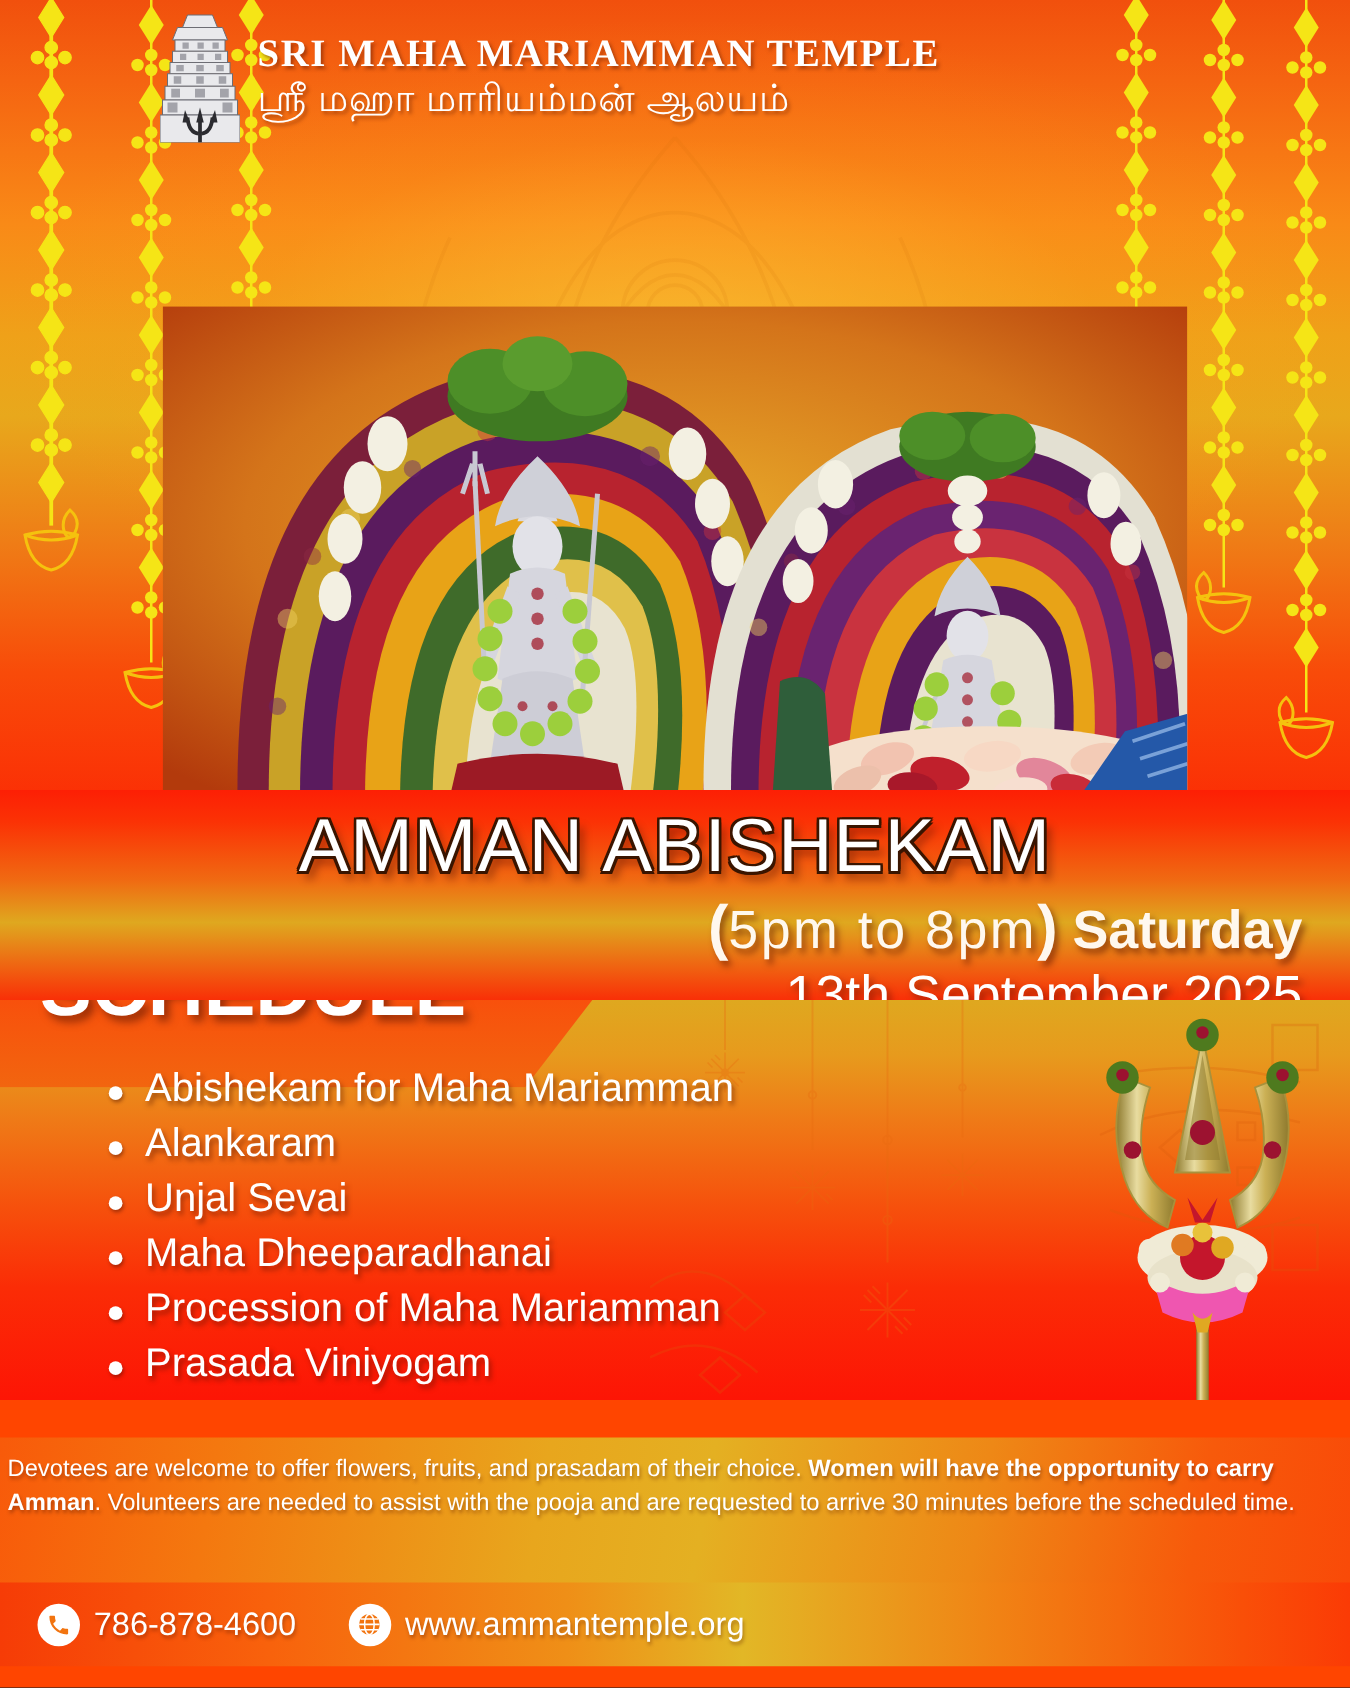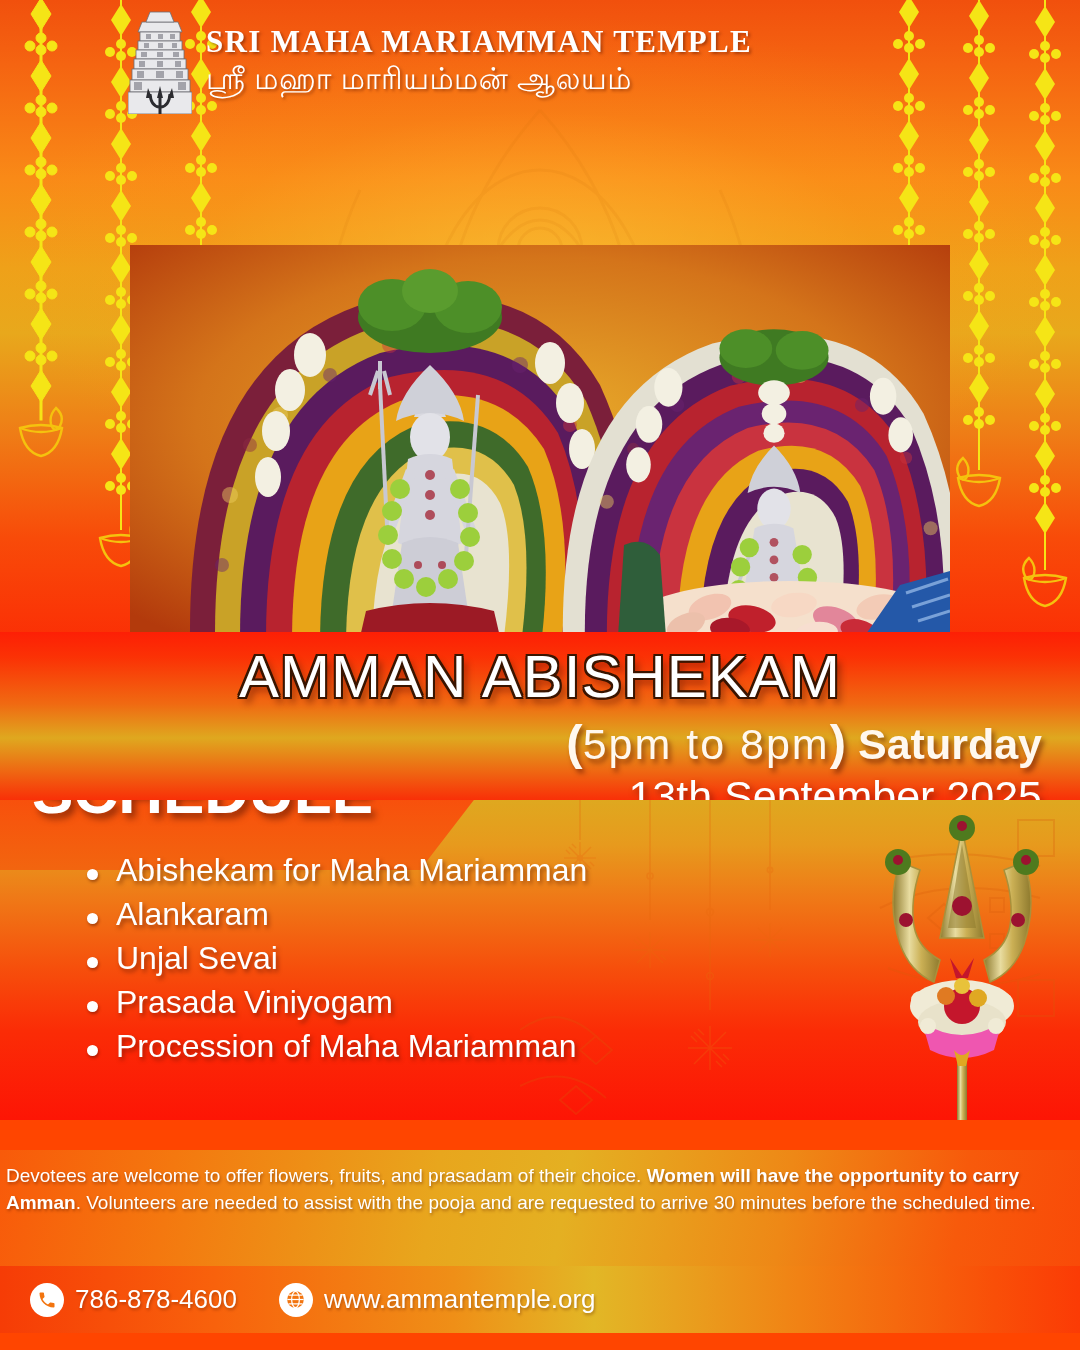--- a/index.html
+++ b/index.html
@@ -778,22 +778,23 @@
       </g>
     </svg>
 
     <div class="ribbon"></div>
     <div class="schedule-label">SCHEDULE</div>
 
     <ul class="schedule-list">
       <li>Abishekam for Maha Mariamman</li>
       <li>Alankaram</li>
       <li>Unjal Sevai</li>
+      <li>Maha Dheeparadhanai</li>
+      <li>Procession of Maha Mariamman</li>
       <li>Prasada Viniyogam</li>
-      <li>Procession of Maha Mariamman</li>
     </ul>
 
     <svg class="trishul" viewBox="0 0 200 320">
       <defs>
         <linearGradient id="goldg" x1="0" y1="0" x2="1" y2="0">
           <stop offset="0%" stop-color="#8e7a2e"></stop>
           <stop offset="35%" stop-color="#e8dca0"></stop>
           <stop offset="60%" stop-color="#cbb055"></stop>
           <stop offset="100%" stop-color="#8e7a2e"></stop>
         </linearGradient>

